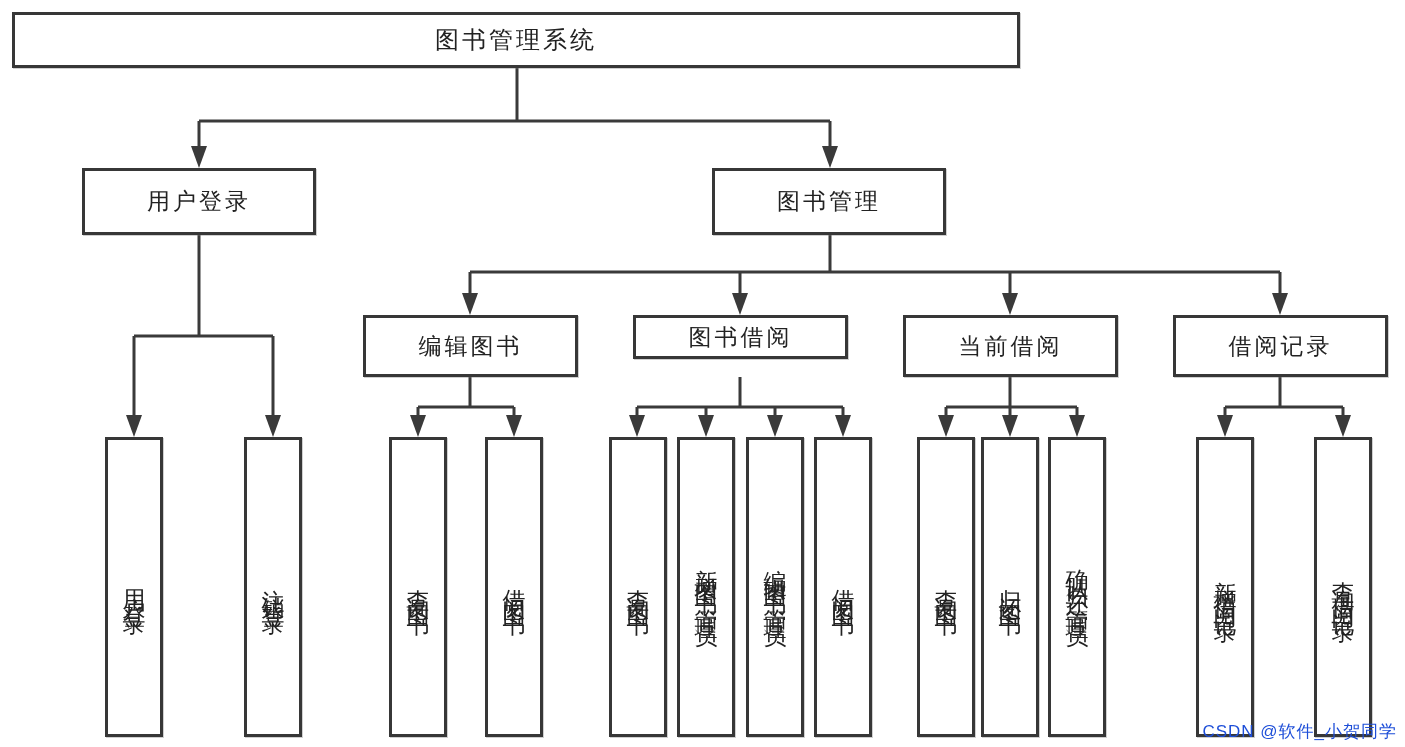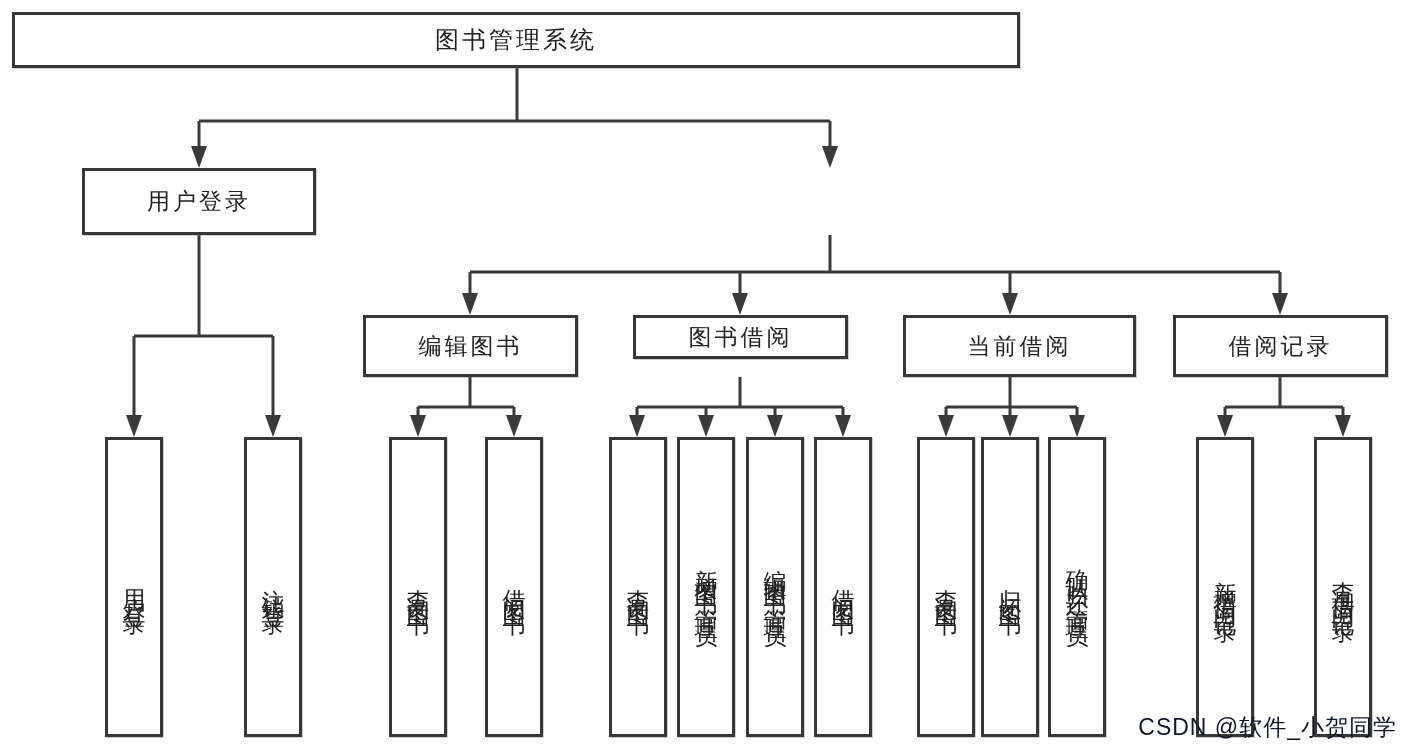--- a/index.html
+++ b/index.html
@@ -47,23 +47,23 @@
     text-orientation: mixed;
     font-size: 23px;
     letter-spacing: 8px;
     white-space: nowrap;
     color: #222222;
   }
   .watermark {
     position: absolute;
     right: 8px;
     bottom: 4px;
-    font-size: 23px;
+    font-size: 17px;
     letter-spacing: 1px;
-    color: #0f172a;
+    color: #1d4ed8;
     z-index: 5;
     white-space: nowrap;
   }
 </style>
 </head>
 <body>
 
 <div id="stage">
 
   <svg id="connectors" width="1405" height="747" viewBox="0 0 1405 747">
@@ -97,28 +97,31 @@
     </g>
   </svg>
 
   <div class="box root-box" style="left:12px; top:12px; width:1008px; height:56px">
     <span class="h-text">图书管理系统</span>
   </div>
 
   <div class="box" style="left:82px; top:168px; width:234px; height:67px">
     <span class="h-text">用户登录</span>
   </div>
+  <div class="box" style="left:712px; top:168px; width:234px; height:67px">
+    <span class="h-text">图书管理</span>
+  </div>
 
   <div class="box" style="left:363px; top:315px; width:215px; height:62px">
     <span class="h-text">编辑图书</span>
   </div>
   <div class="box" style="left:633px; top:315px; width:215px; height:44px">
     <span class="h-text">图书借阅</span>
   </div>
-  <div class="box" style="left:903px; top:315px; width:233px; height:62px">
+  <div class="box" style="left:903px; top:315px; width:215px; height:62px">
     <span class="h-text">当前借阅</span>
   </div>
   <div class="box" style="left:1173px; top:315px; width:215px; height:62px">
     <span class="h-text">借阅记录</span>
   </div>
 
   <div class="box" style="left:105px; top:437px; width:58px; height:300px">
     <span class="v-text">用户登录</span>
   </div>
   <div class="box" style="left:244px; top:437px; width:58px; height:300px">

